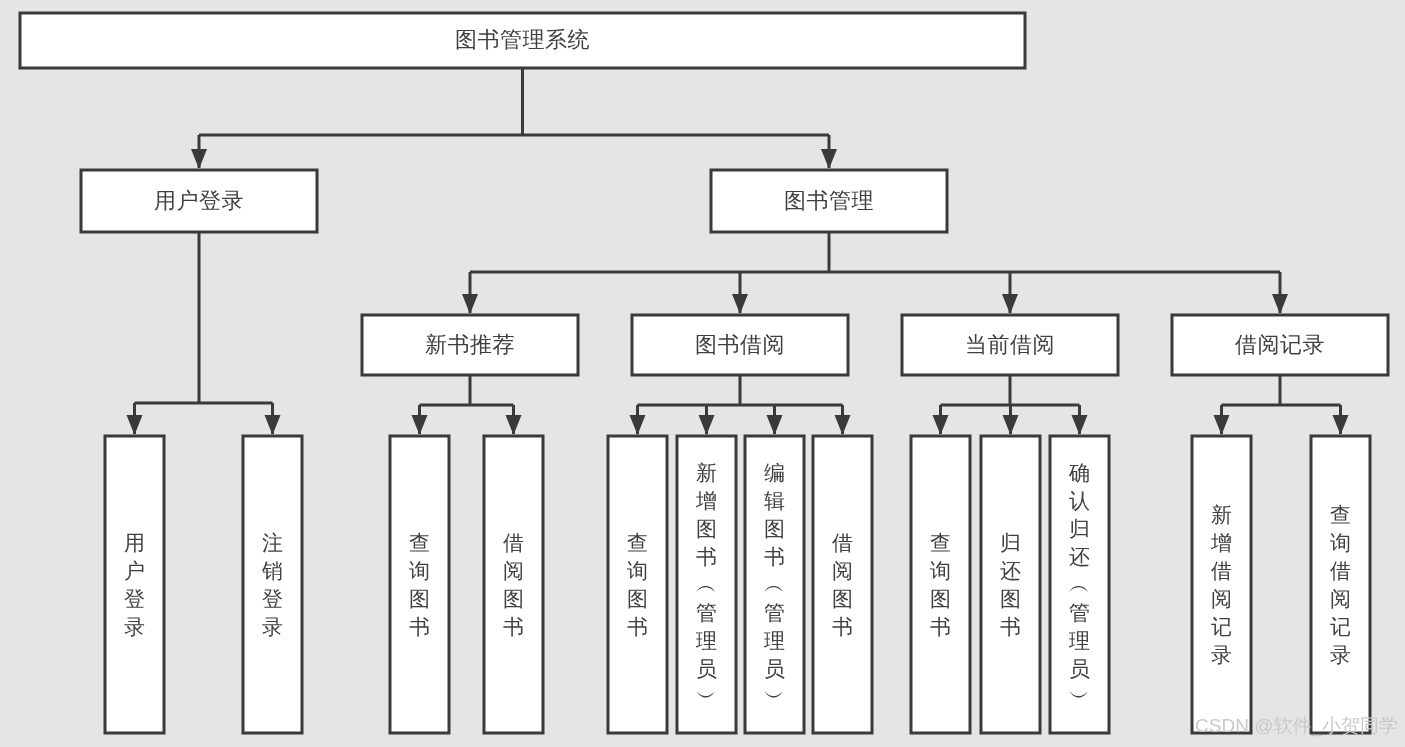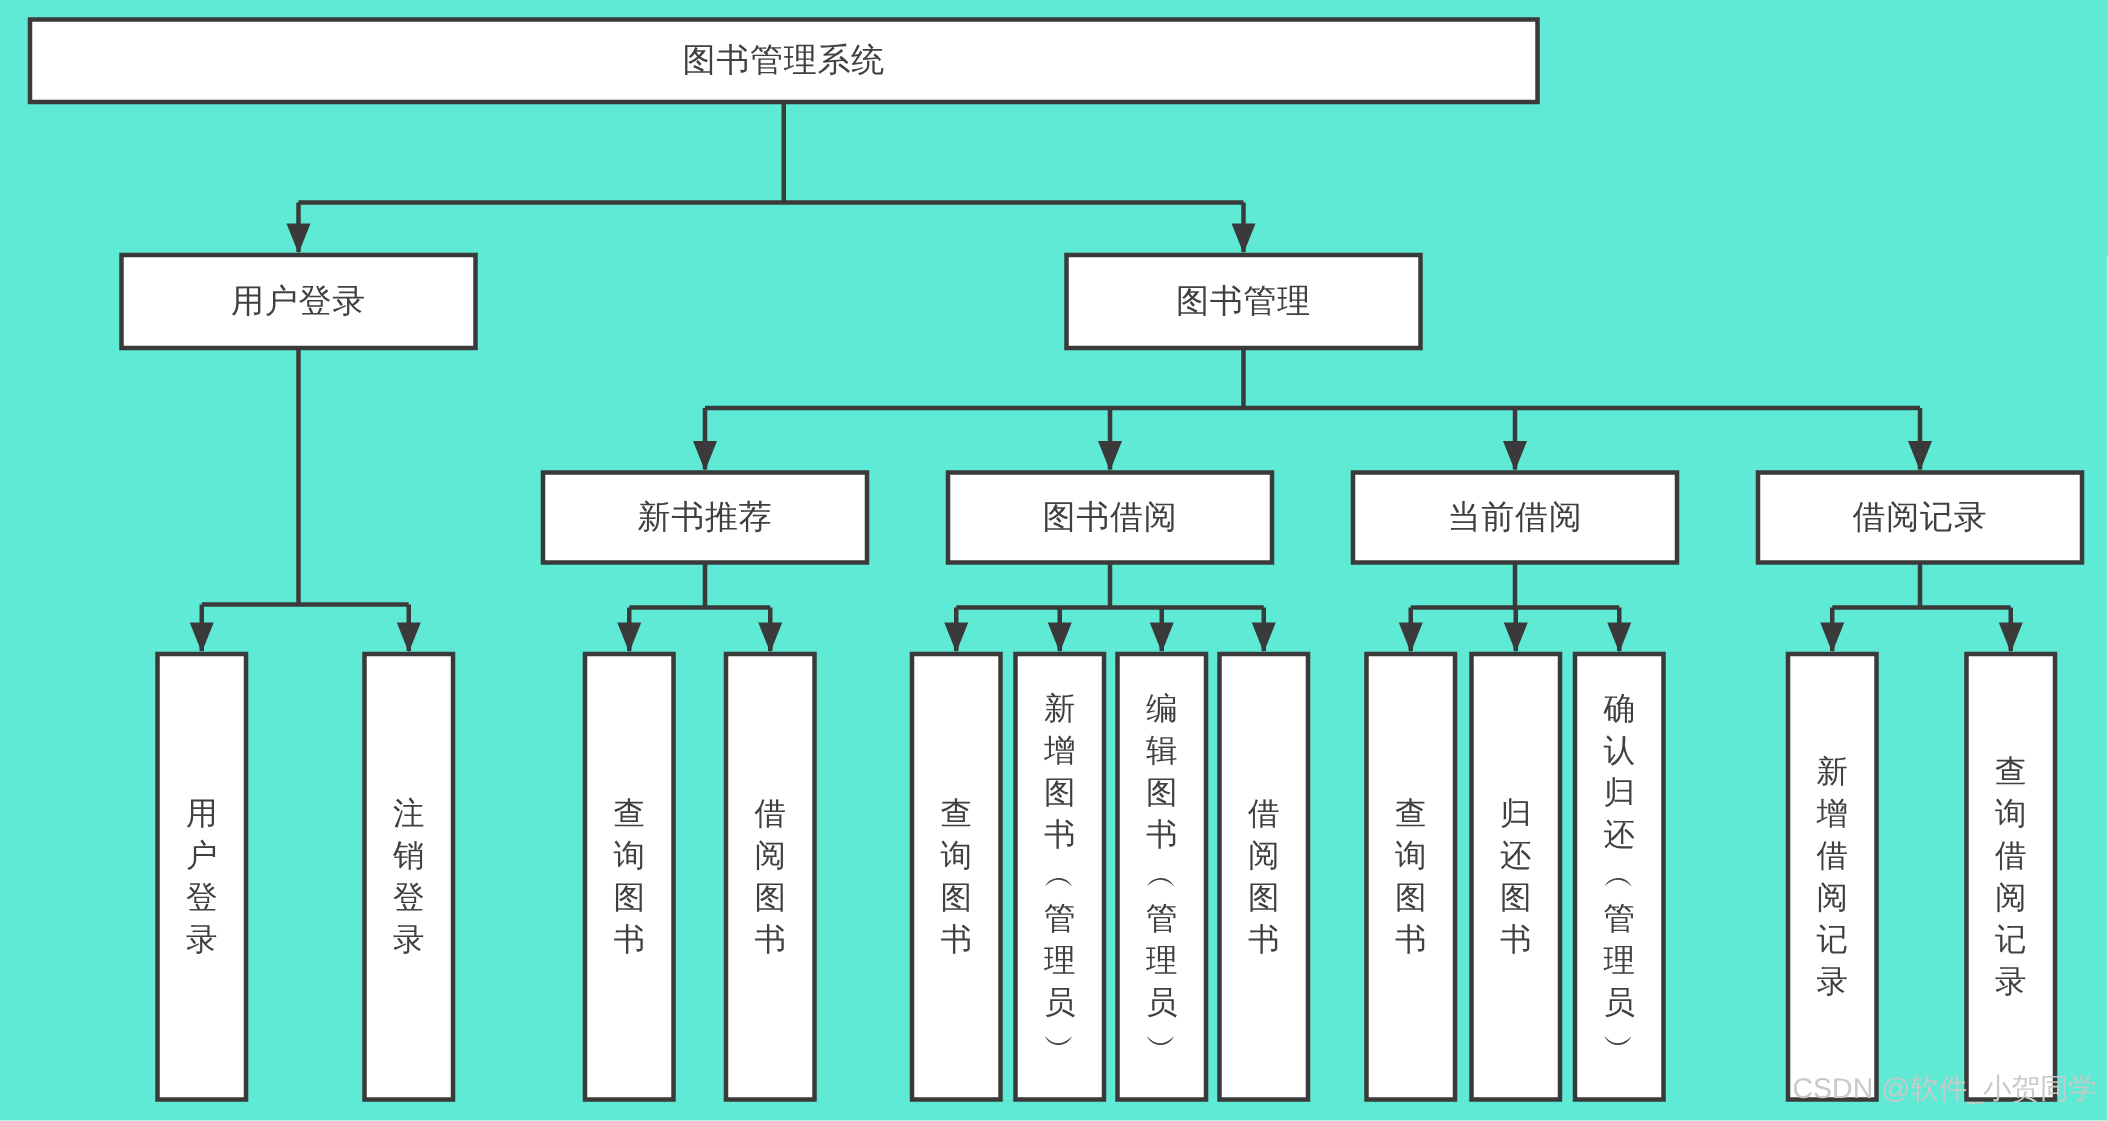--- a/index.html
+++ b/index.html
@@ -8,21 +8,21 @@
     padding: 0;
     background: #ffffff;
   }
   body {
     font-family: "Liberation Sans", "DejaVu Sans", sans-serif;
   }
   #diagram-root {
     position: relative;
     width: 1405px;
     height: 747px;
-    background: #5eead4;
+    background: #e5e5e5;
     overflow: hidden;
   }
   svg.diagram-canvas {
     position: absolute;
     left: 0;
     top: 0;
     width: 1405px;
     height: 747px;
     display: block;
   }

